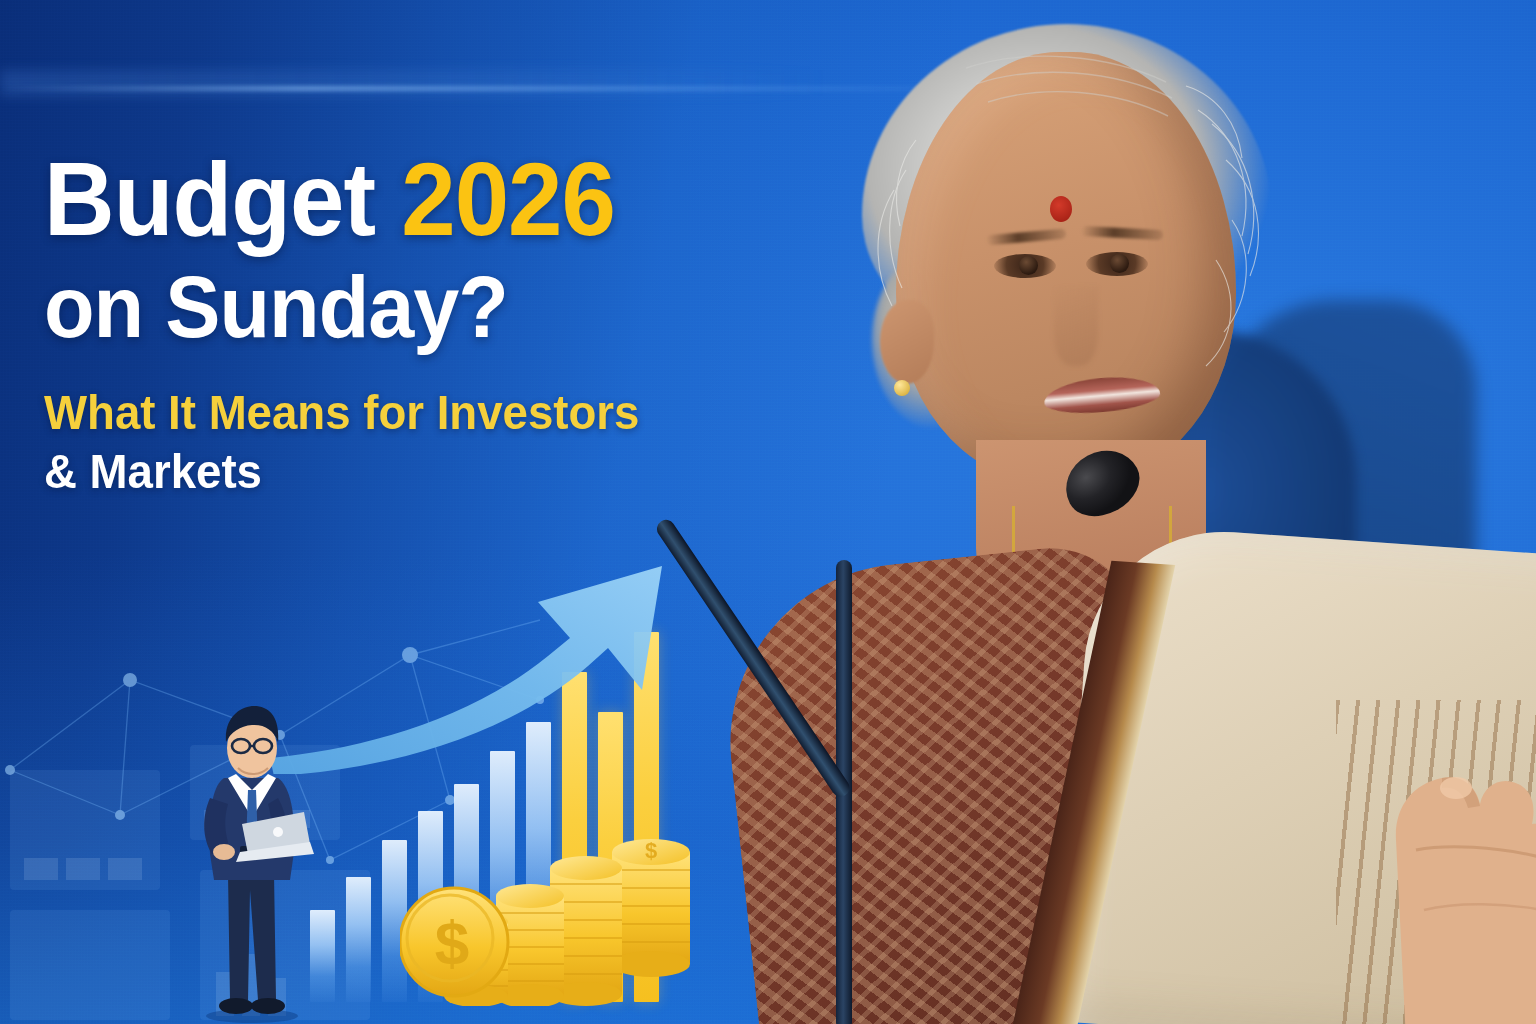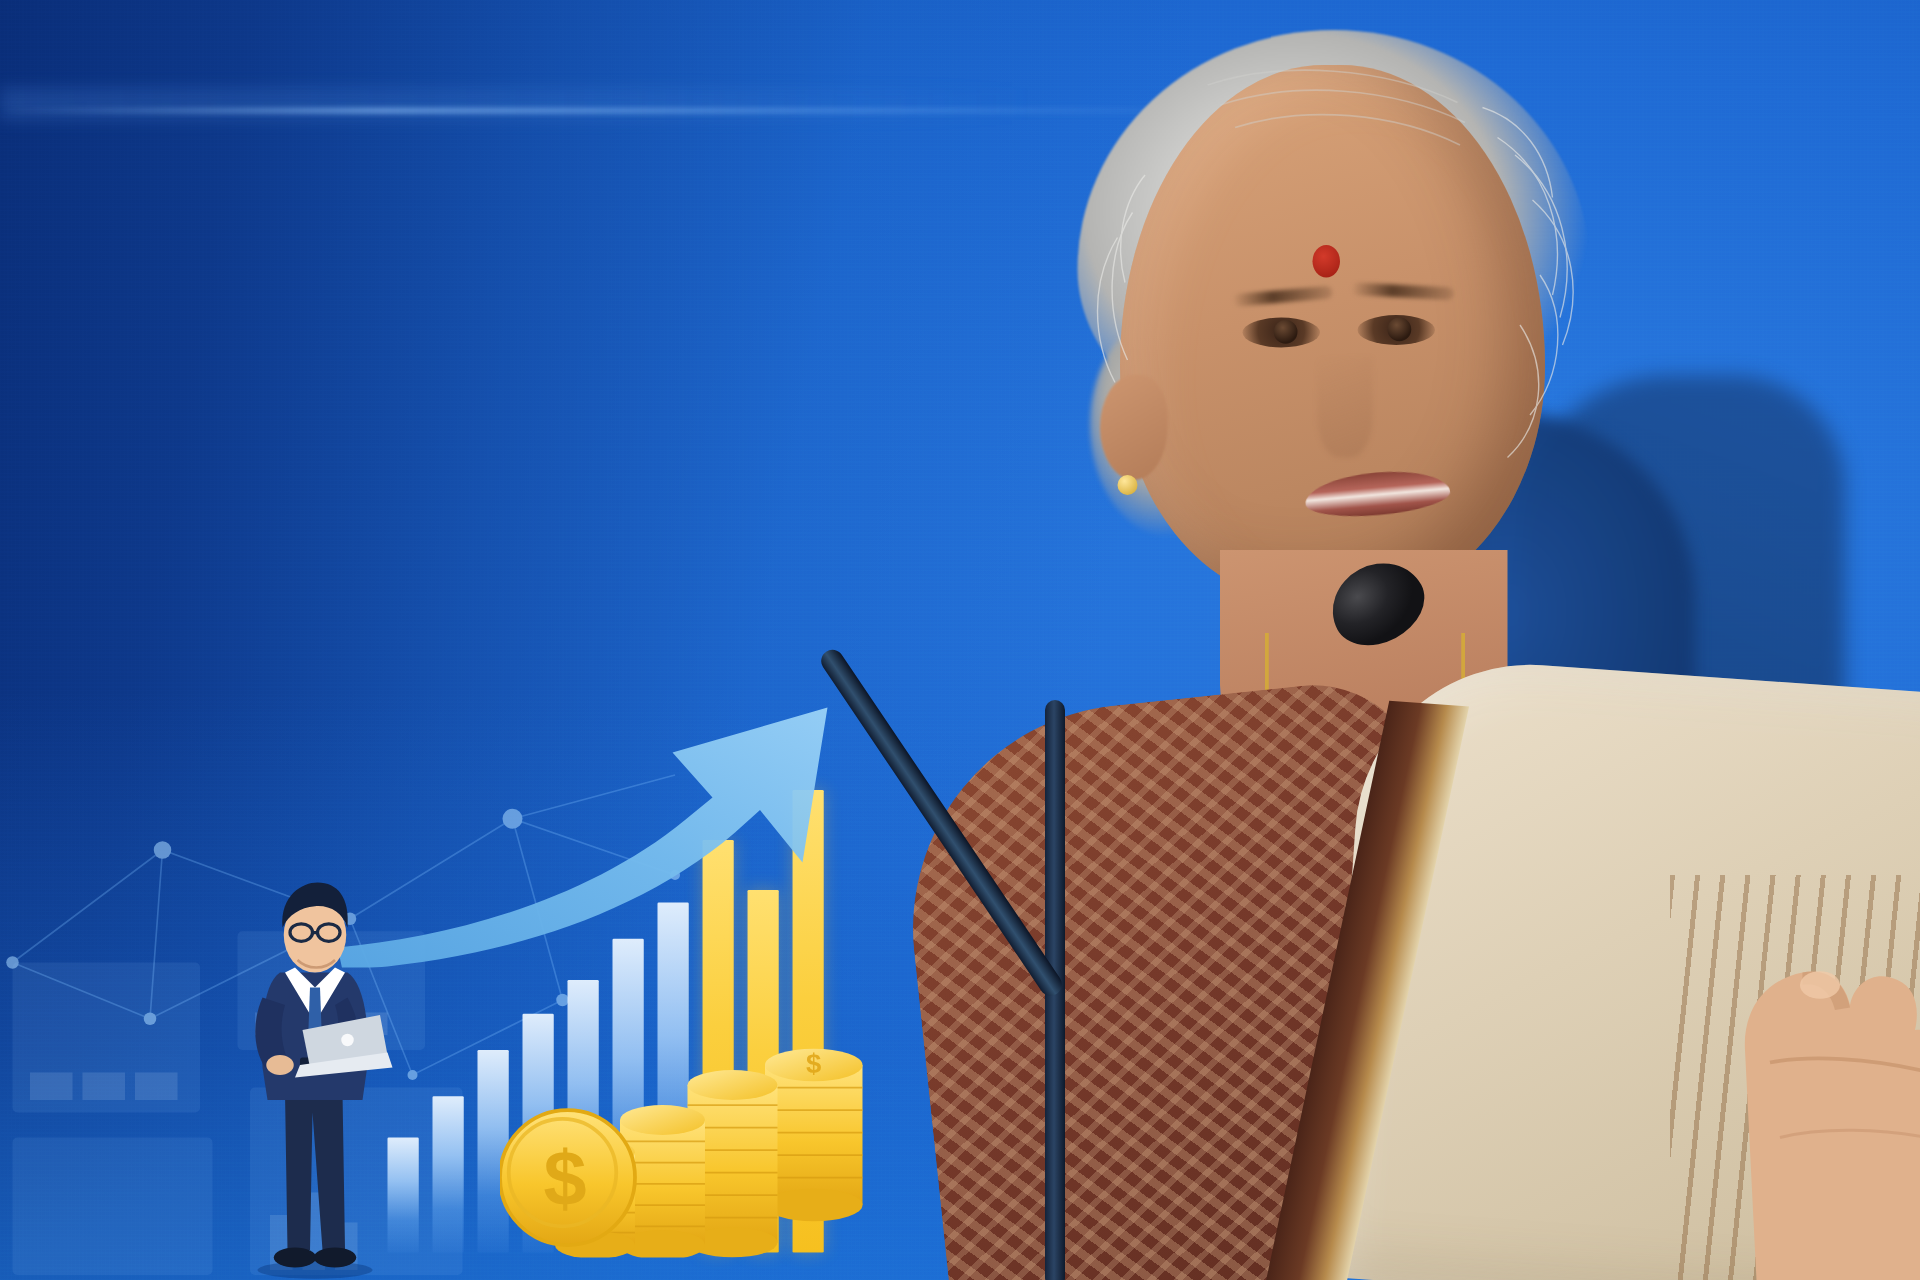--- a/index.html
+++ b/index.html
@@ -471,14 +471,22 @@
       <path d="M160 310 C 190 304, 240 306, 288 318" stroke="#c08a63" stroke-width="3" fill="none" opacity=".55"></path>
       <path d="M168 370 C 200 362, 250 362, 296 372" stroke="#c08a63" stroke-width="2.4" fill="none" opacity=".4"></path>
       <ellipse cx="200" cy="248" rx="16" ry="11" fill="#f0c9a8" opacity=".8"></ellipse>
     </svg>
 
     <div class="mic-stem"></div>
     <div class="mic-arm"></div>
     <div class="mic-head"></div>
   </div>
 
+  <div class="text-block">
+    <div class="h1"><span>Budget </span><span class="year">2026</span></div>
+    <div class="h1 line2">on Sunday?</div>
+    <div class="sub">
+      <span>What It Means for Investors</span>
+      <span class="white">&amp; Markets</span>
+    </div>
+  </div>
 
 </div>
 
 </body></html>

